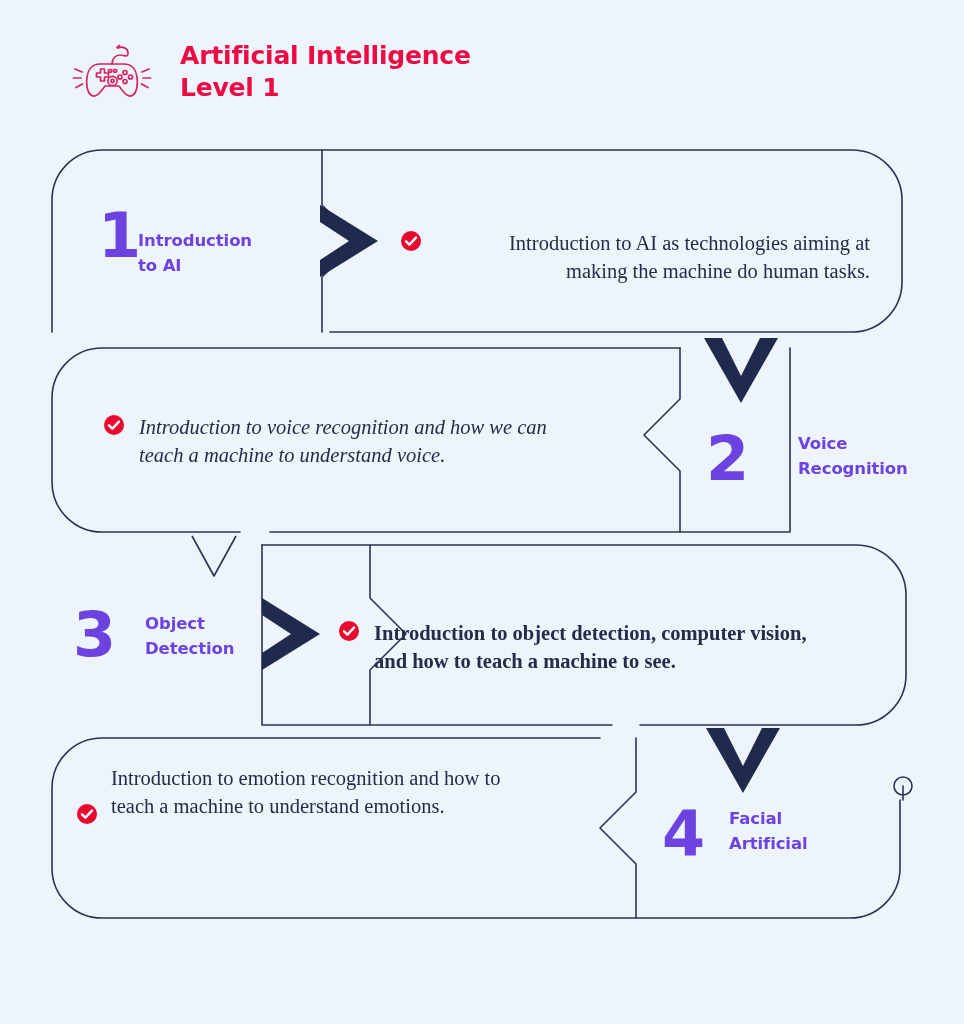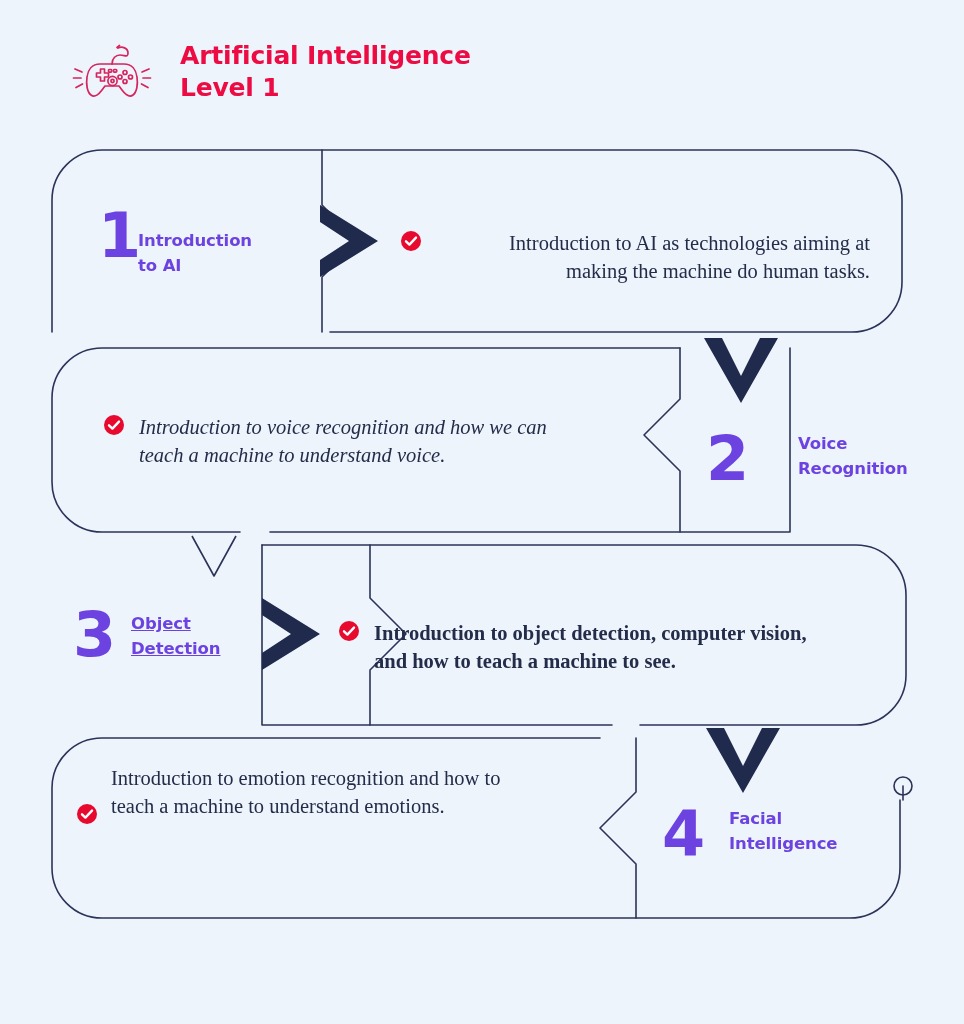--- a/index.html
+++ b/index.html
@@ -191,34 +191,34 @@
 <span class="check-icon" style="left:103px; top:414px;">
   <svg viewBox="0 0 22 22" width="22" height="22">
     <circle cx="11" cy="11" r="10" fill="#e8092f"></circle>
     <path d="M6 11.3 L9.4 14.6 L16 7.6" fill="none" stroke="#ffffff" stroke-width="2.4" stroke-linecap="round" stroke-linejoin="round"></path>
   </svg>
 </span>
 <div class="step-desc" style="left:139px; top:414px; width:470px;font-style:italic;">Introduction to voice recognition and how we can
 teach a machine to understand voice.</div>
 
 <div class="step-number" style="left:73px; top:604px;">3</div>
-<div class="step-label" style="left:131px; top:612px; width:150px;text-decoration:underline;">Object
+<div class="step-label" style="left:145px; top:612px; width:150px;">Object
 Detection</div>
 <span class="check-icon" style="left:338px; top:620px;">
   <svg viewBox="0 0 22 22" width="22" height="22">
     <circle cx="11" cy="11" r="10" fill="#e8092f"></circle>
     <path d="M6 11.3 L9.4 14.6 L16 7.6" fill="none" stroke="#ffffff" stroke-width="2.4" stroke-linecap="round" stroke-linejoin="round"></path>
   </svg>
 </span>
 <div class="step-desc" style="left:374px; top:620px; width:470px;font-weight:bold;">Introduction to object detection, computer vision,
 and how to teach a machine to see.</div>
 
 <div class="step-number" style="left:662px; top:803px;">4</div>
 <div class="step-label" style="left:729px; top:807px; width:150px;">Facial
-Intelligence</div>
+Artificial</div>
 <span class="check-icon" style="left:76px; top:803px;">
   <svg viewBox="0 0 22 22" width="22" height="22">
     <circle cx="11" cy="11" r="10" fill="#e8092f"></circle>
     <path d="M6 11.3 L9.4 14.6 L16 7.6" fill="none" stroke="#ffffff" stroke-width="2.4" stroke-linecap="round" stroke-linejoin="round"></path>
   </svg>
 </span>
 <div class="step-desc" style="left:111px; top:765px; width:470px;">Introduction to emotion recognition and how to
 teach a machine to understand emotions.</div>
 
 </body></html>

